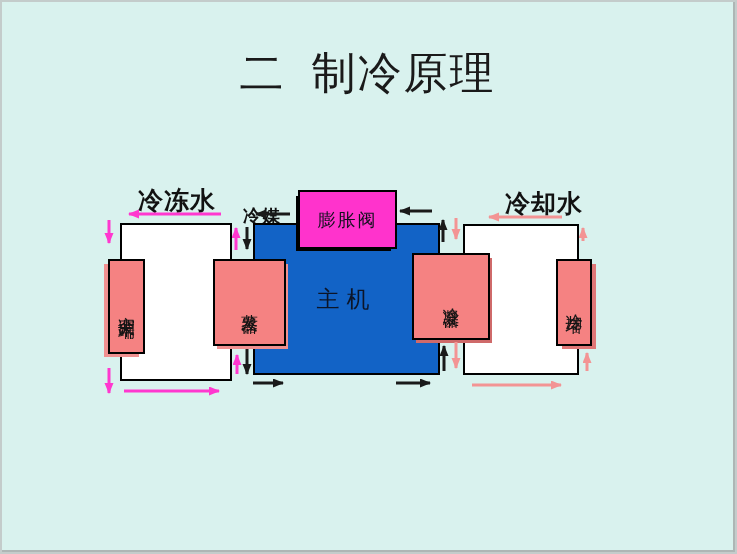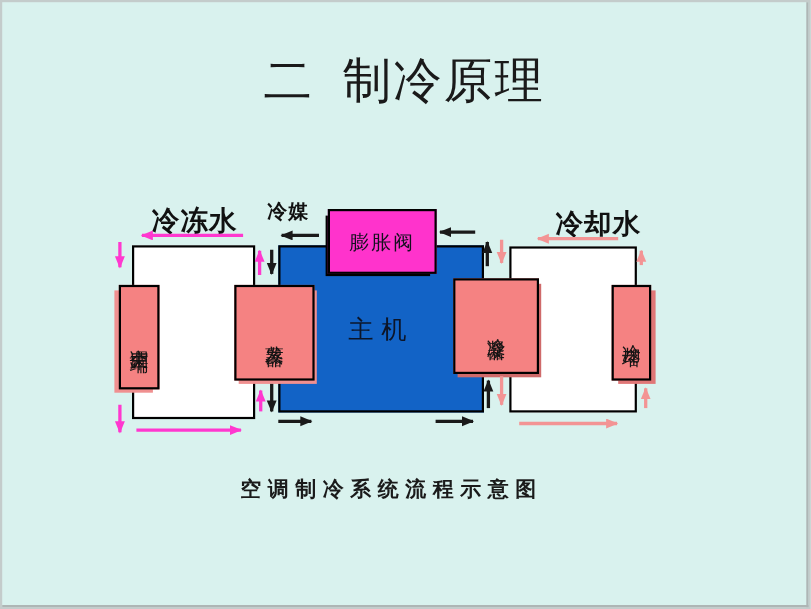--- a/index.html
+++ b/index.html
@@ -21,21 +21,21 @@
   .caption{
     position:absolute;left:354px;top:430px;transform:translateX(-50%);
     font-size:19px;font-weight:bold;color:#1a1a1a;
     letter-spacing:6px;white-space:nowrap;
   }
   .flow-label{
     position:absolute;font-size:25px;font-weight:bold;color:#111;
     white-space:nowrap;letter-spacing:1px;
   }
   .lbl-chilled{left:136px;top:182px;}
-  .lbl-refrigerant{left:241px;top:178px;font-size:18px;}
+  .lbl-refrigerant{left:241px;top:202px;font-size:18px;}
   .lbl-cooling{left:480px;top:185px;margin-left:23px;}
   .box{position:absolute;box-sizing:border-box;display:flex;align-items:center;justify-content:center;}
   .white-box{background:#ffffff;border:2px solid #000;z-index:1;}
   .wb-left{left:118px;top:221px;width:112px;height:158px;}
   .wb-right{left:461px;top:222px;width:116px;height:151px;}
   .blue-box{
     left:251px;top:221px;width:187px;height:152px;
     background:var(--blue-box,#1263c6);border:2px solid #000;z-index:1;
     font-size:23px;letter-spacing:7px;color:#0c1528;
   }
@@ -138,14 +138,13 @@
     <g>
       <line class="arr arr-sal" x1="560" y1="215" x2="487" y2="215" marker-end="url(#mSal)"></line>
       <line class="arr arr-sal" x1="454" y1="216" x2="454" y2="237" marker-end="url(#mSal)"></line>
       <line class="arr arr-sal" x1="581" y1="239" x2="581" y2="226" marker-end="url(#mSal)"></line>
       <line class="arr arr-sal" x1="454" y1="340" x2="454" y2="366" marker-end="url(#mSal)"></line>
       <line class="arr arr-sal" x1="470" y1="383" x2="559" y2="383" marker-end="url(#mSal)"></line>
       <line class="arr arr-sal" x1="585" y1="369" x2="585" y2="351" marker-end="url(#mSal)"></line>
     </g>
   </svg>
 
-  <div class="caption">空调制冷系统流程示意图</div>
 </div>
 
 </body></html>

